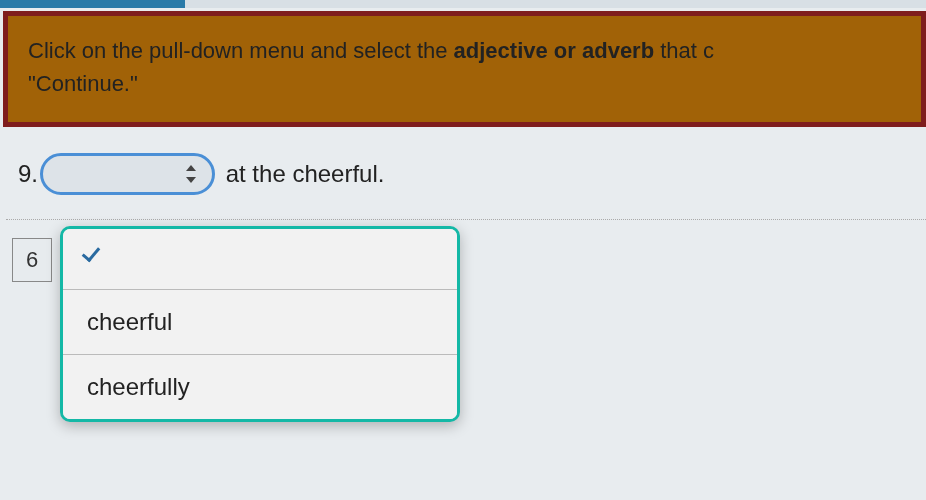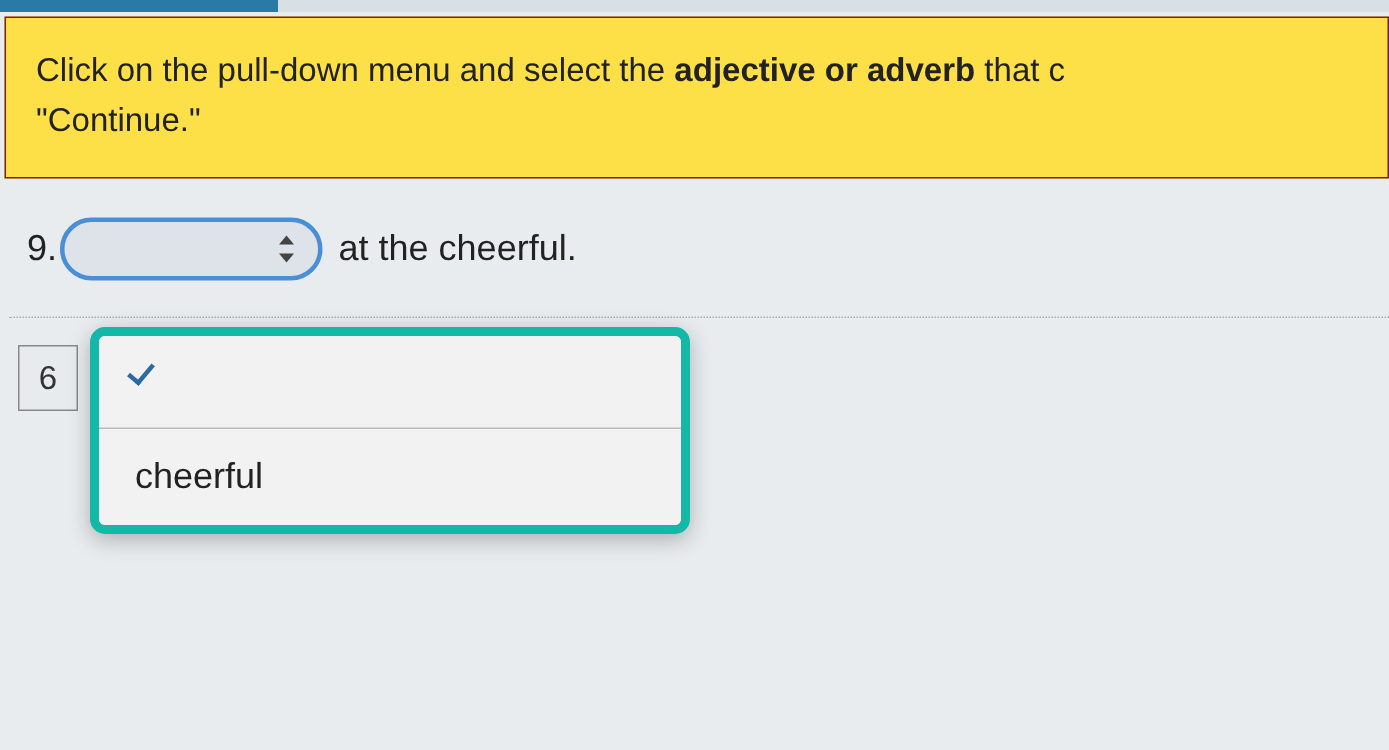--- a/index.html
+++ b/index.html
@@ -13,22 +13,22 @@
       width: 926px;
       height: 500px;
       overflow: hidden;
       position: relative;
     }
     .top-bar {
       height: 8px;
       background: linear-gradient(to right, #2a7aa8 0%, #2a7aa8 20%, #d8dfe5 20%, #d8dfe5 100%);
     }
     .instructions-box {
-      background: #fde047;
-      border: 1px solid #7f1d1d;
+      background: #a16207;
+      border: 5px solid #7f1d1d;
       padding: 18px 20px 22px 20px;
       margin: 3px 0 0 3px;
       font-size: 22px;
       color: #222;
       line-height: 1.5;
     }
     .instructions-box .bold {
       font-weight: bold;
     }
     .question-row {
@@ -105,21 +105,21 @@
       z-index: 1;
     }
     .dropdown-menu {
       position: absolute;
       top: 6px;
       left: 60px;
       width: 400px;
       background: #f5f5f5;
       border-radius: 10px;
       box-shadow: 0 4px 14px rgba(0,0,0,0.25);
-      border: 6px solid #14b8a6;
+      border: 3px solid #14b8a6;
       overflow: hidden;
       z-index: 10;
     }
     .dropdown-menu .menu-item {
       padding: 18px 24px;
       font-size: 24px;
       color: #222;
       border-top: 1px solid #bbb;
       background: #f2f2f2;
       cursor: pointer;
@@ -177,14 +177,17 @@
   </div>
 
   <div class="dropdown-menu">
     <div class="menu-item selected-blank">
       <span class="check-icon"></span>
       <span></span>
     </div>
     <div class="menu-item">
       <span>cheerful</span>
     </div>
+    <div class="menu-item">
+      <span>cheerfully</span>
+    </div>
   </div>
 </div>
 
 </body></html>

